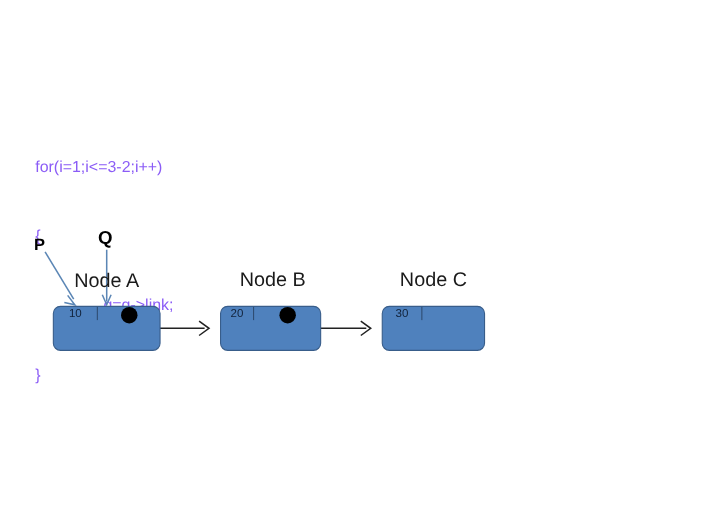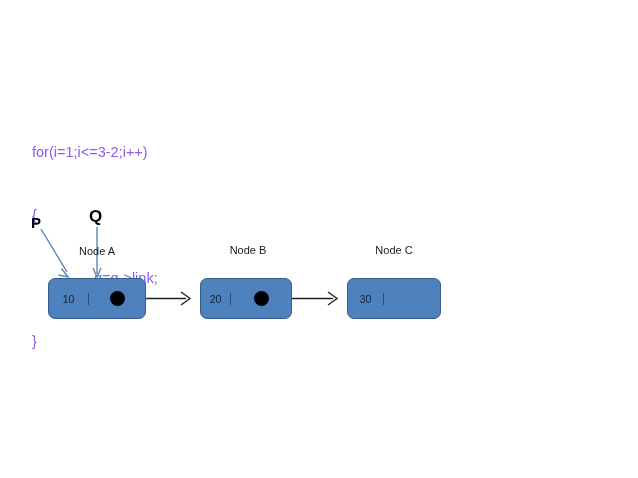--- a/index.html
+++ b/index.html
@@ -53,37 +53,37 @@
     font-weight: bold;
     color: #000000;
     line-height: 1;
   }
   #ptr-label-p { left: 31px; top: 215px; }
   #ptr-label-q { left: 89px; top: 208px; font-size: 17px; }
 
   
   .node-caption {
     position: absolute;
-    font-size: 11px;
+    font-size: 18px;
     color: #1a1a1a;
     text-align: center;
     line-height: 1;
     white-space: nowrap;
   }
   #caption-node-a { left: 47px; top: 246px; width: 100px; }
   #caption-node-b { left: 198px; top: 245px; width: 100px; }
   #caption-node-c { left: 344px; top: 245px; width: 100px; }
 
   
   .node {
     position: absolute;
     top: 278px;
     height: 41px;
     display: flex;
-    align-items: center;
+    align-items: flex-start;
     background: #4f81bd;
     border: 1.3px solid #385d8a;
     border-radius: 7px;
     box-sizing: border-box;
   }
   #node-a { left: 48px;  width: 98px; }
   #node-b { left: 200px; width: 92px; }
   #node-c { left: 347px; width: 94px; }
 
   .node-data {

